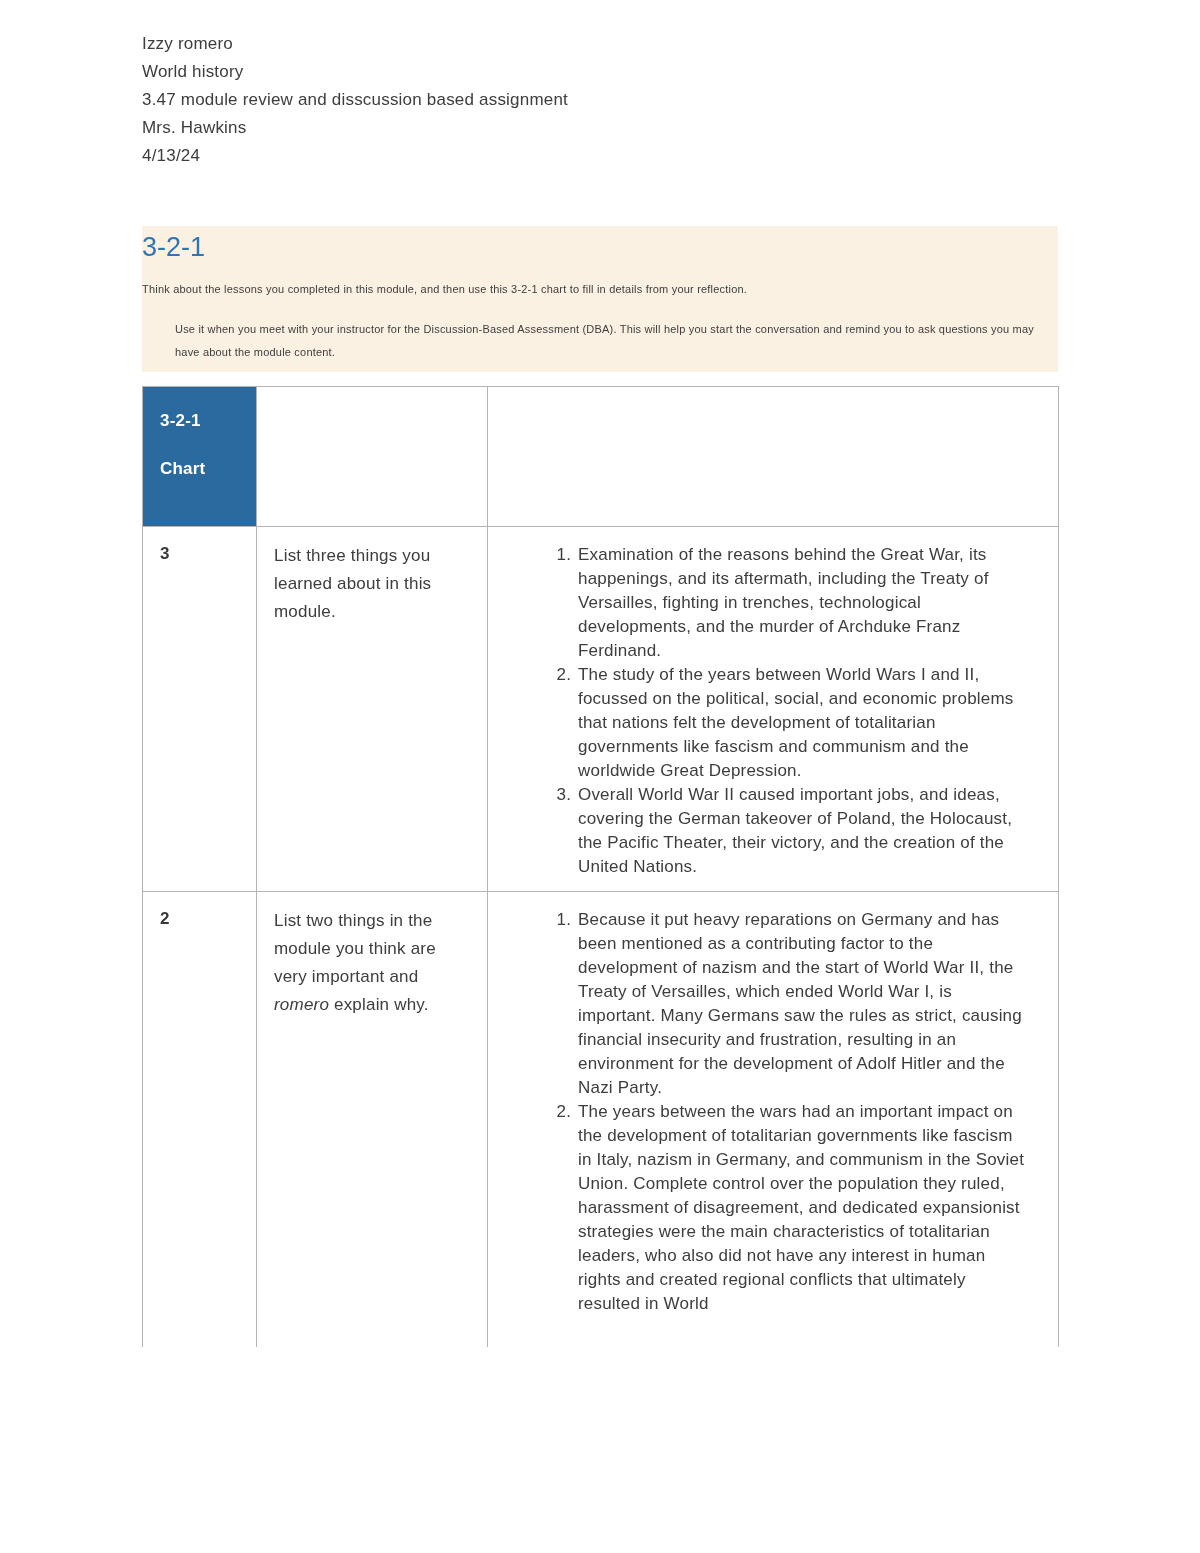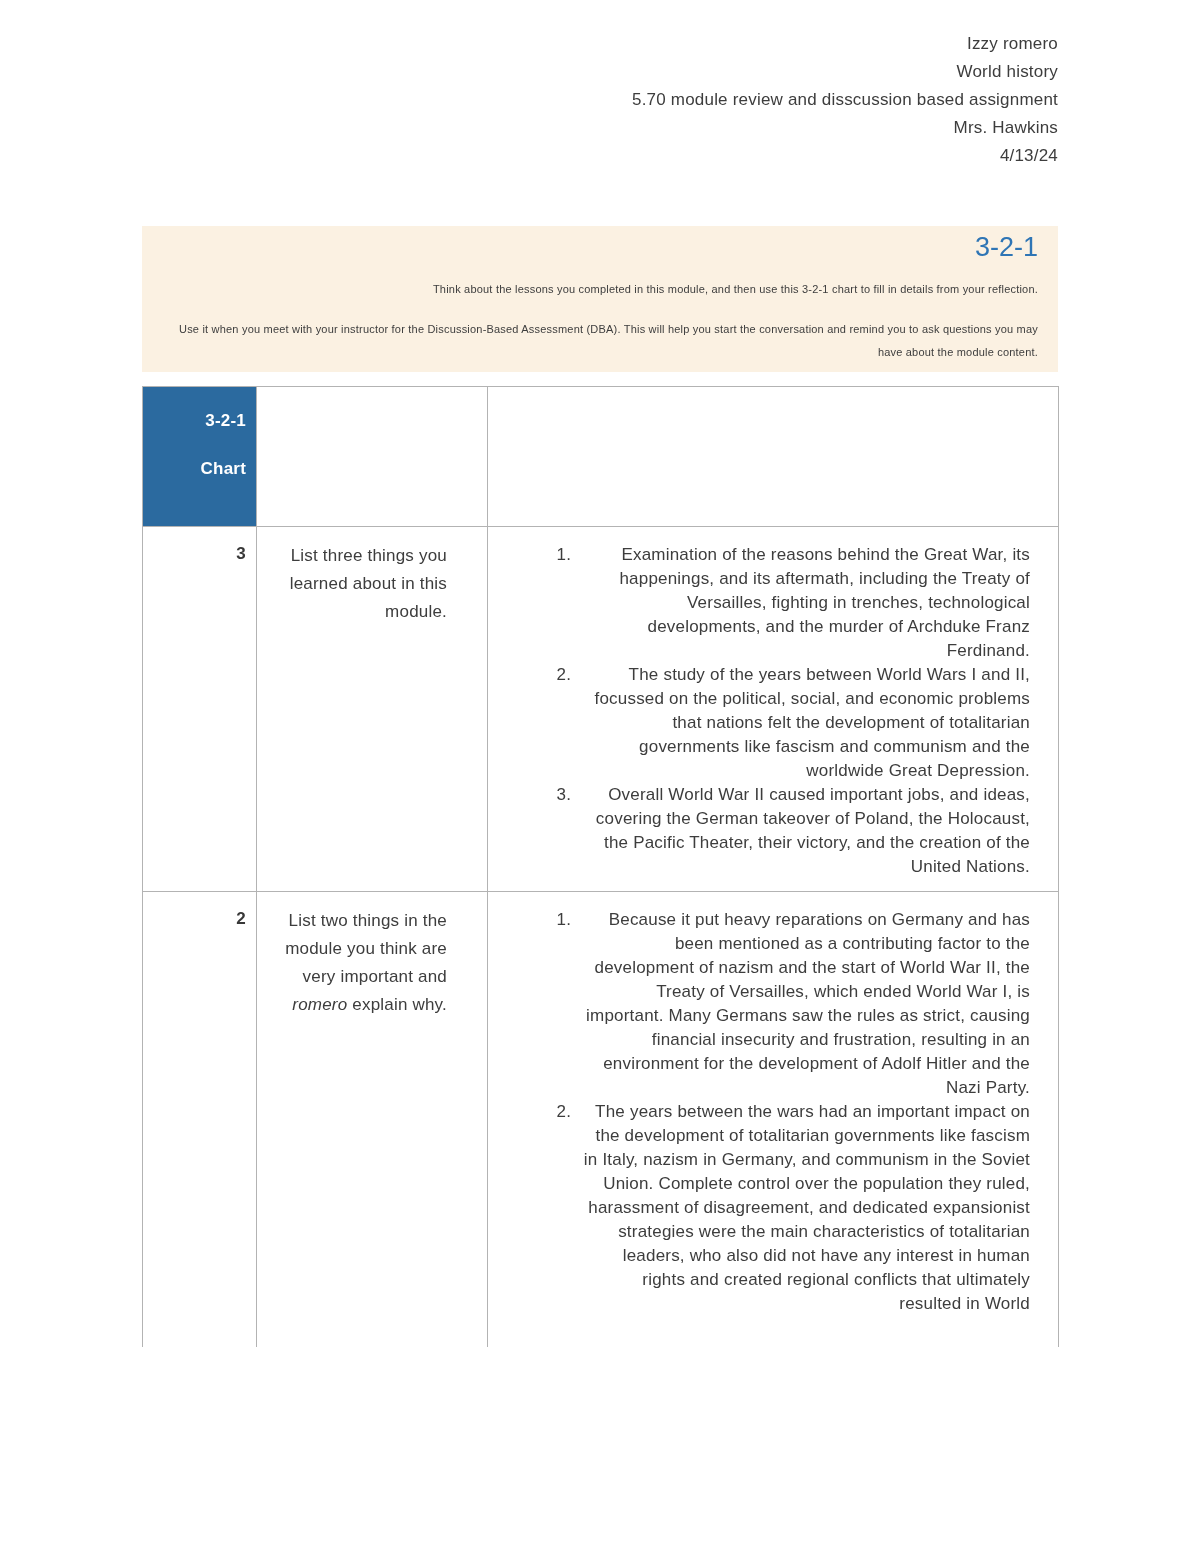--- a/index.html
+++ b/index.html
@@ -5,21 +5,20 @@
   * { box-sizing: border-box; }
   html, body { margin: 0; padding: 0; background: #ffffff; }
   .page {
     position: relative;
     width: 1200px;
     height: 1553px;
     overflow: hidden;
     background: #ffffff;
     font-family: "Liberation Sans", sans-serif;
     color: #3d3d3d;
-    text-align: right;
   }
   .content {
     width: 916px;
     margin: 0 142px;
     padding-top: 30px;
   }
 
   
   .doc-header p {
     margin: 0;
@@ -103,21 +102,21 @@
 </style>
 </head>
 <body>
 
 <div class="page">
   <div class="content">
 
     <div class="doc-header">
       <p>Izzy romero</p>
       <p>World history</p>
-      <p>5.70 module review and disscussion based assignment</p>
+      <p>3.47 module review and disscussion based assignment</p>
       <p>Mrs. Hawkins</p>
       <p>4/13/24</p>
     </div>
 
     <div class="intro-block">
       <h1>3-2-1</h1>
       <p class="intro-p">Think about the lessons you completed in this module, and then use this 3-2-1 chart to fill in details from your reflection.</p>
       <p class="intro-p">Use it when you meet with your instructor for the Discussion-Based Assessment (DBA). This will help you start the conversation and remind you to ask questions you may have about the module content.</p>
     </div>
 

